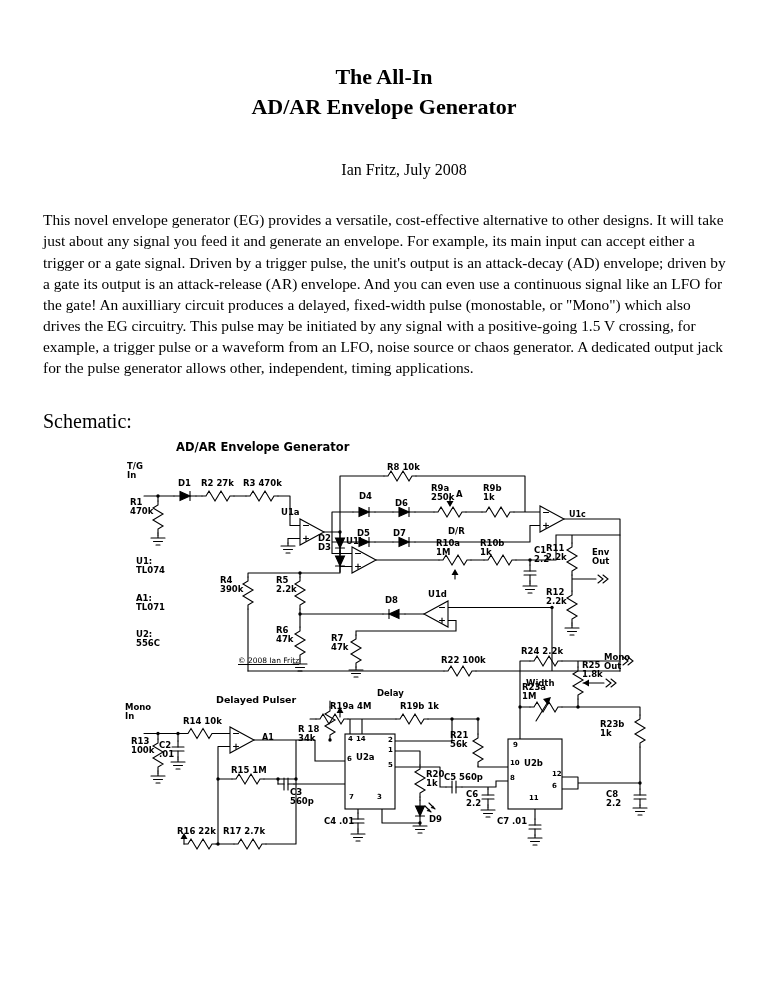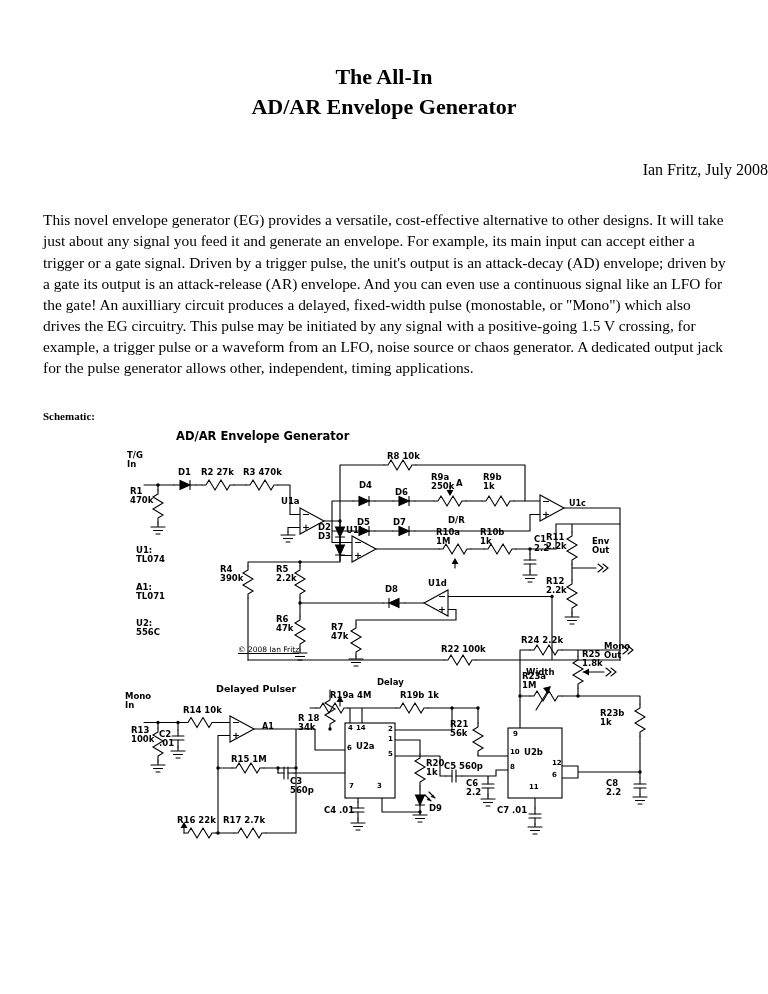--- a/index.html
+++ b/index.html
@@ -1,23 +1,23 @@
 <!DOCTYPE html>
 <html><head>
 <meta charset="utf-8">
 <style>
   html,body { margin:0; padding:0; }
   body {
     width:768px; height:994px; background:#fff; color:#000;
     font-family:"Liberation Serif", serif; overflow:hidden;
   }
   .page-title { text-align:center; font-weight:bold; font-size:22px; line-height:1.35; padding-top:62px; }
-  .byline { text-align:right; font-size:16px; margin-top:40px;margin-left:40px; }
+  .byline { text-align:center; font-size:16px; margin-top:40px;margin-left:40px; }
   .intro { margin:30px 42px 0 43px; font-size:15.4px; line-height:1.37; }
-  .schematic-heading { margin:32px 0 0 43px; font-size:11px;font-weight:bold; }
+  .schematic-heading { margin:32px 0 0 43px; font-size:20px; }
   .schematic { position:relative; width:560px; height:424px; margin:6px 0 0 100px; }
   .schematic svg { position:absolute; left:0; top:0; }
   .lbl {
     position:absolute; font-family:"DejaVu Sans", sans-serif;
     font-size:8.5px; font-weight:bold; line-height:1.08; white-space:pre-line;
   }
   .lbl.big { font-size:11.5px; }
   .lbl.mid { font-size:9.5px; }
   .lbl.small { font-size:8px;margin-left:27px; }
   .lbl.pin { font-size:7px; font-weight:bold; }

